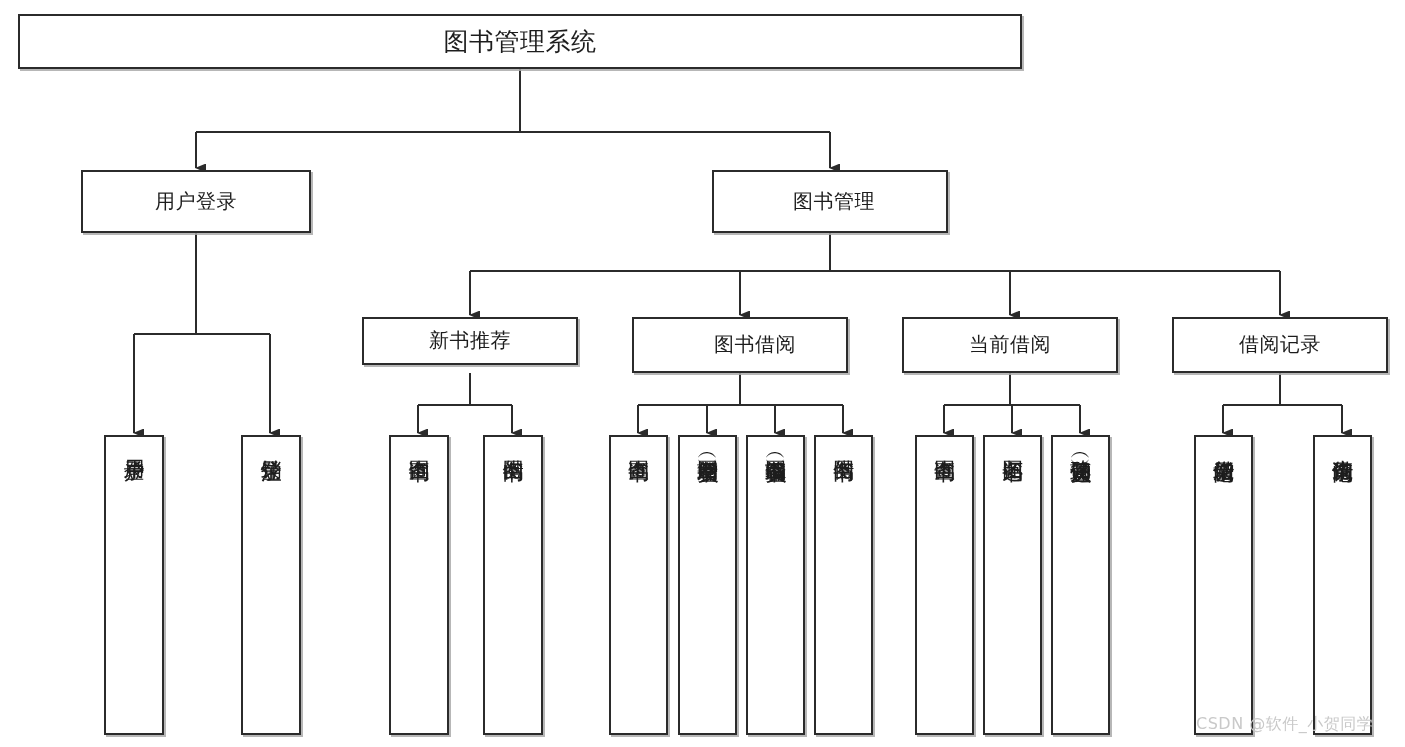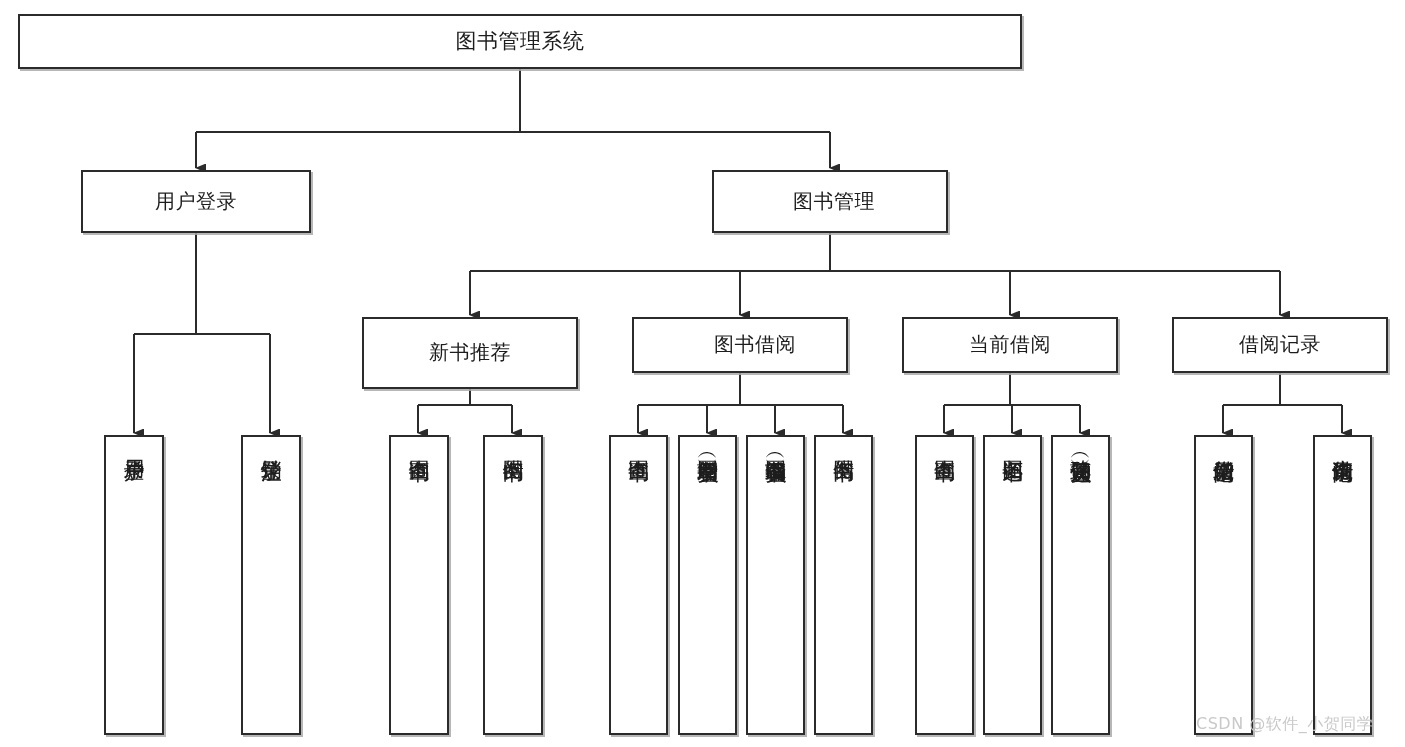--- a/index.html
+++ b/index.html
@@ -33,21 +33,21 @@
     z-index:2;
   }
   .node .label{
     color:#1d1d1d;
     text-align:center;
     line-height:1.18;
     letter-spacing:0.5px;
     white-space:nowrap;
   }
   
-  .node.root .label{ font-size:21px; }
+  .node.root .label{ font-size:25px; }
   
   .node.branch .label{ font-size:20px; }
   
   .node.leaf{
     align-items:flex-start;
     padding-top:6px;
   }
   .node.leaf .label{
     font-size:21px;
     line-height:1.08;
@@ -128,21 +128,21 @@
     <span class="label">图书管理系统</span>
   </div>
 
   <div class="node branch" style="left:81px;top:170px;width:230px;height:63px;">
     <span class="label">用户登录</span>
   </div>
   <div class="node branch" style="left:712px;top:170px;width:236px;height:63px;padding-left:8px;">
     <span class="label">图书管理</span>
   </div>
 
-  <div class="node branch" style="left:362px;top:317px;width:216px;height:72px;">
+  <div class="node branch" style="left:362px;top:317px;width:216px;height:48px;">
     <span class="label">新书推荐</span>
   </div>
   <div class="node branch" style="left:632px;top:317px;width:216px;height:56px;padding-left:30px;">
     <span class="label">图书借阅</span>
   </div>
   <div class="node branch" style="left:1172px;top:317px;width:216px;height:56px;">
     <span class="label">借阅记录</span>
   </div>
   <div class="node branch" style="left:902px;top:317px;width:216px;height:56px;">
     <span class="label">当前借阅</span>

